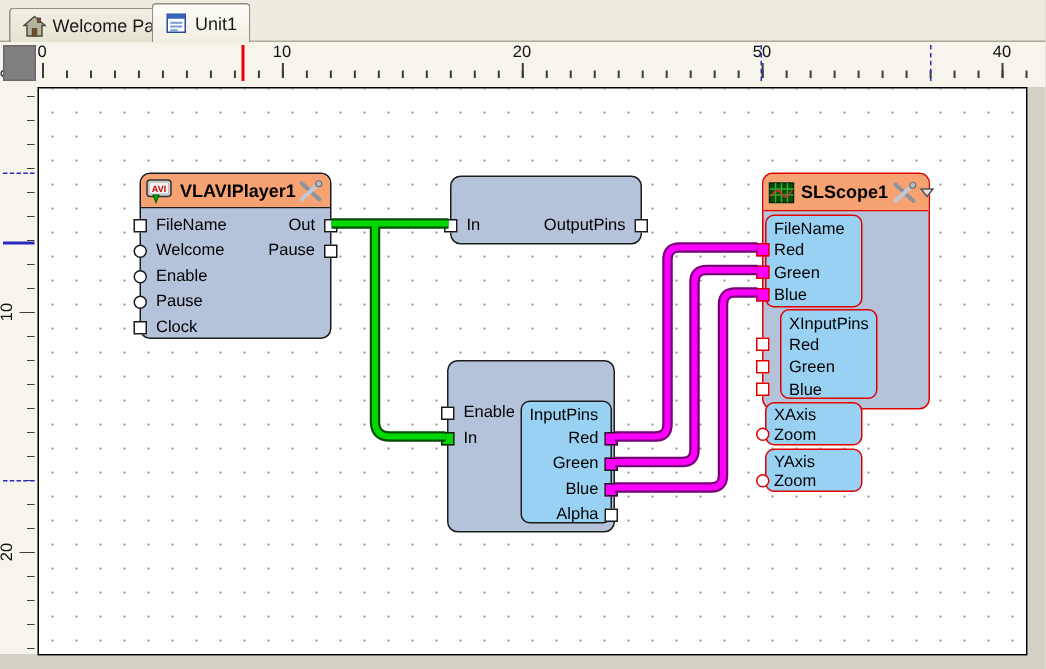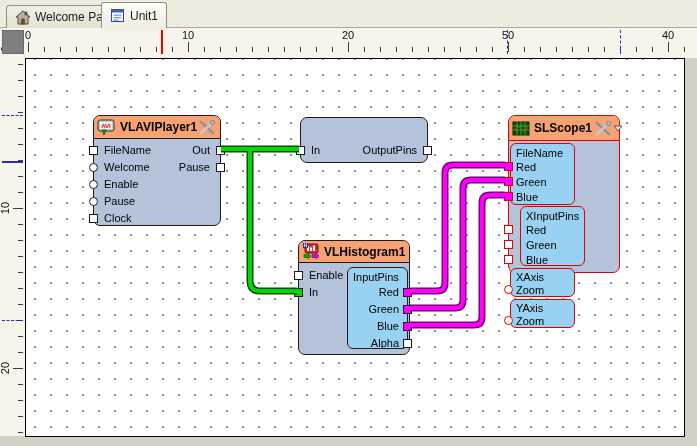--- a/index.html
+++ b/index.html
@@ -194,35 +194,20 @@
   </div>
 
   <div class="comp" style="left:300px;top:117px;width:128px;height:46px">
     <span class="plabel l" style="top:24px">In</span>
     <span class="plabel r" style="top:24px">OutputPins</span>
     <span class="pin l" style="top:28px"></span>
     <span class="pin r" style="top:28px"></span>
   </div>
 
   <div class="comp" style="left:298px;top:240px;width:112px;height:115px">
-    <div class="comp-header" style="height:22px">
-      <span class="cicon">
-        <svg width="18" height="17" viewBox="0 0 18 17">
-          <rect x="3" y="1" width="13" height="9" rx="1.5" fill="#d03030" stroke="#601010" stroke-width="1"></rect>
-          <rect x="5" y="3" width="2" height="5" fill="#fff"></rect>
-          <rect x="8" y="4.5" width="2" height="3.5" fill="#fff"></rect>
-          <rect x="11" y="2.5" width="2" height="5.5" fill="#fff"></rect>
-          <rect x="1" y="0" width="5" height="5" fill="#303090"></rect>
-          <text x="3.5" y="4.2" font-size="4.5" font-weight="bold" fill="#fff" text-anchor="middle" font-family="Liberation Sans, sans-serif">H</text>
-          <polygon points="2,11.5 6,11.5 6,10 9,13 6,16 6,14.5 2,14.5" fill="#00b000" stroke="#005500" stroke-width="0.6"></polygon>
-          <polygon points="10,11.5 14,11.5 14,10 17,13 14,16 14,14.5 10,14.5" fill="#e000e0" stroke="#700070" stroke-width="0.6"></polygon>
-        </svg>
-      </span>
-      <span class="ctitle">VLHistogram1</span>
-    </div>
     <span class="plabel l" style="top:26px">Enable</span>
     <span class="plabel l" style="top:43px">In</span>
     <span class="pin l" style="top:30px"></span>
     <span class="pin l fill-green" style="top:47px"></span>
 
     <div class="pingroup" style="left:48px;top:26px;width:61px;height:82px">
       <span class="glabel">InputPins</span>
       <span class="grow r" style="top:17px">Red</span>
       <span class="grow r" style="top:34px">Green</span>
       <span class="grow r" style="top:51px">Blue</span>

